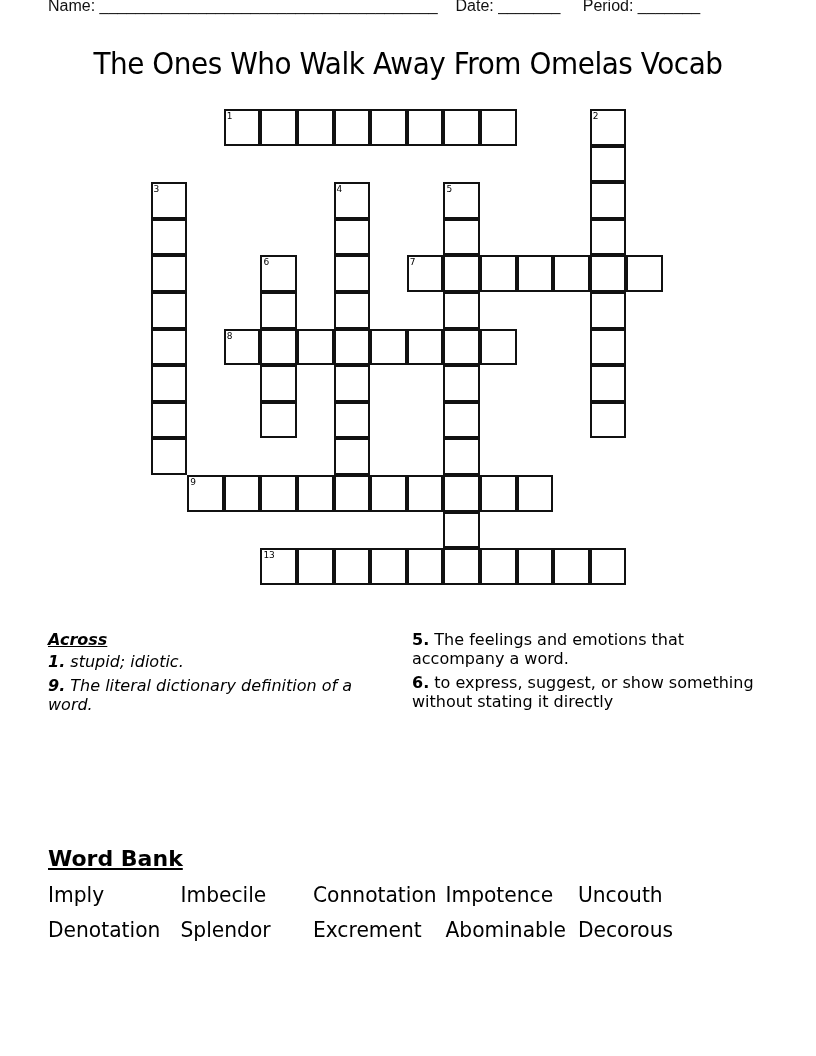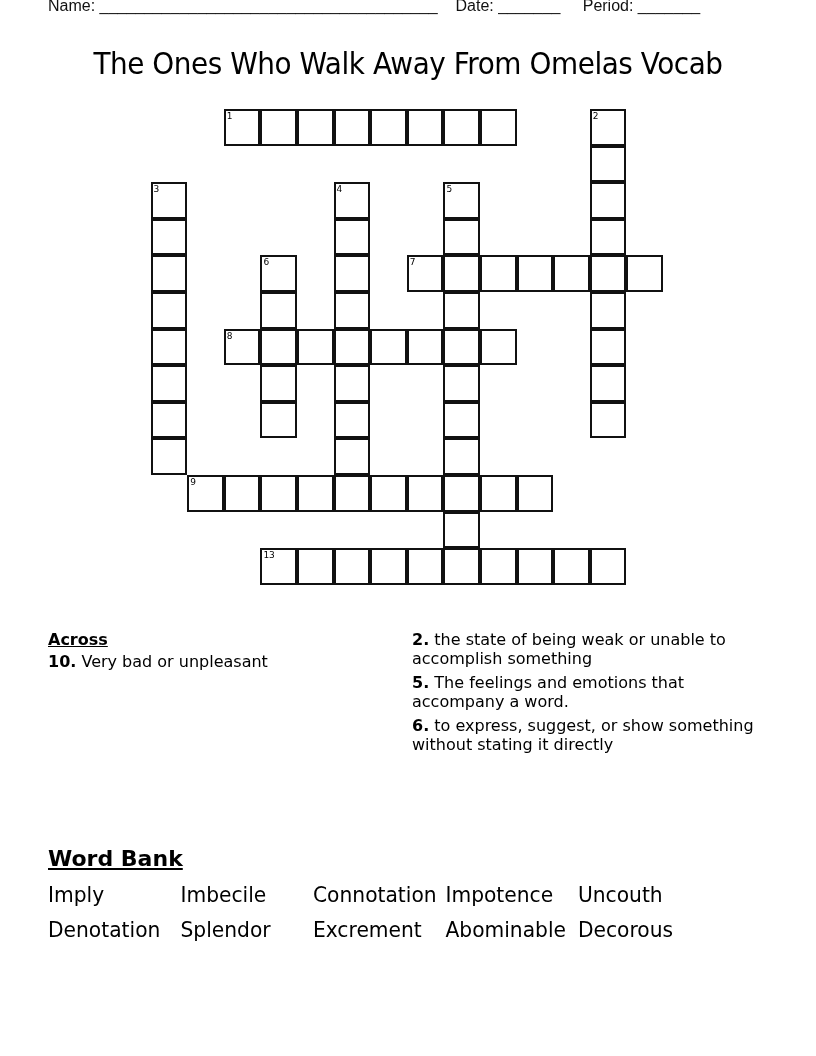--- a/index.html
+++ b/index.html
@@ -7,21 +7,21 @@
     .hdr { position: absolute; top: -3px; left: 48px; font-family: "Liberation Sans", sans-serif; font-size: 16px; white-space: nowrap; color: #111; }
     .hdr span { margin-right: 0; }
     .title { position: absolute; top: 46px; left: 0; width: 816px; text-align: center; font-family: "DejaVu Sans", sans-serif; font-size: 30px; letter-spacing: -0.5px; transform: scaleX(0.93); transform-origin: center; }
     #grid { position: absolute; left: 0; top: 0; width: 816px; height: 600px; }
     .cell { position: absolute; width: 36.6px; height: 36.6px; box-sizing: border-box; border: 2px solid #111; background: #fff; margin-left: -1px; margin-top: -1px; }
     .num { position: absolute; top: 0px; left: 1px; font-family: "DejaVu Sans", sans-serif; font-size: 9px; line-height: 10px; }
     .clues { position: absolute; top: 630px; font-family: "DejaVu Sans", sans-serif; font-size: 16px; line-height: 19px; }
     .clues h3 { margin: 0 0 3px 0; font-size: 16px; font-weight: bold; text-decoration: underline; }
     .clue { margin-bottom: 5px; }
     .clue b { font-weight: bold; }
-    .across { left: 48px; width: 340px; }
+    .across { left: 48px; width: 340px; font-style: italic; }
     .down { left: 412px; width: 350px; }
     .wb-title { position: absolute; top: 846px; left: 48px; font-size: 22px; font-weight: bold; text-decoration: underline; font-family: "DejaVu Sans", sans-serif; }
     .wb { position: absolute; top: 882px; left: 48px; display: grid; grid-template-columns: repeat(5, 144px); row-gap: 10px; font-size: 22px; font-family: "DejaVu Sans", sans-serif; transform: scaleX(0.92); transform-origin: left; }
   </style>
 </head>
 <body>
 
 <div class="hdr">
   <span>Name: ______________________________________</span>&nbsp;&nbsp;&nbsp;
   <span>Date: _______</span>&nbsp;&nbsp;&nbsp;&nbsp;
@@ -126,27 +126,27 @@
     <div class="cell" style="left: 407.8px; top: 549.2px;"></div>
     <div class="cell" style="left: 481px; top: 549.2px;"></div>
     <div class="cell" style="left: 517.6px; top: 549.2px;"></div>
     <div class="cell" style="left: 554.2px; top: 549.2px;"></div>
     <div class="cell" style="left: 590.8px; top: 549.2px;"></div>
   </div>
 
 <div class="clues across">
   <h3>Across</h3>
   <div id="across-list">
-      <div class="clue"><b>10.</b> Very bad or unpleasant</div>
+      <div class="clue"><b>1.</b> stupid; idiotic.</div>
+      <div class="clue"><b>9.</b> The literal dictionary definition of a word.</div>
     </div>
 </div>
 
 <div class="clues down">
   <div id="down-list">
-      <div class="clue"><b>2.</b> the state of being weak or unable to accomplish something</div>
       <div class="clue"><b>5.</b> The feelings and emotions that accompany a word.</div>
       <div class="clue"><b>6.</b> to express, suggest, or show something without stating it directly</div>
     </div>
 </div>
 
 <div class="wb-title">Word Bank</div>
 <div class="wb" id="wb">
     <div>Imply</div>
     <div>Imbecile</div>
     <div>Connotation</div>

